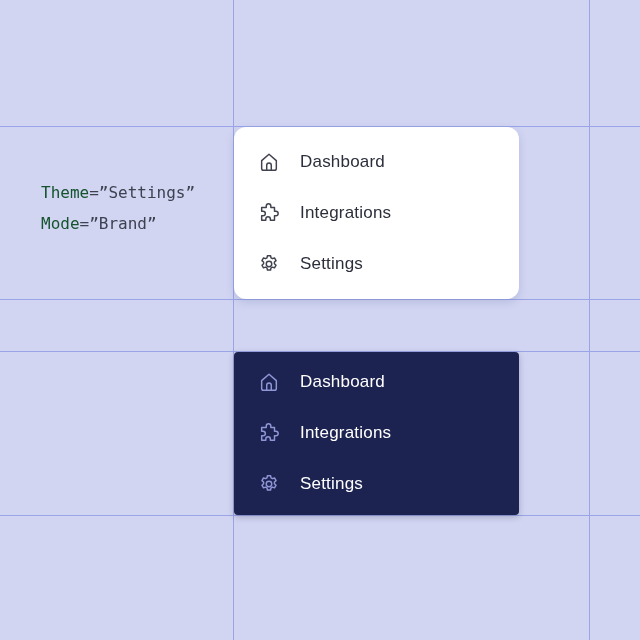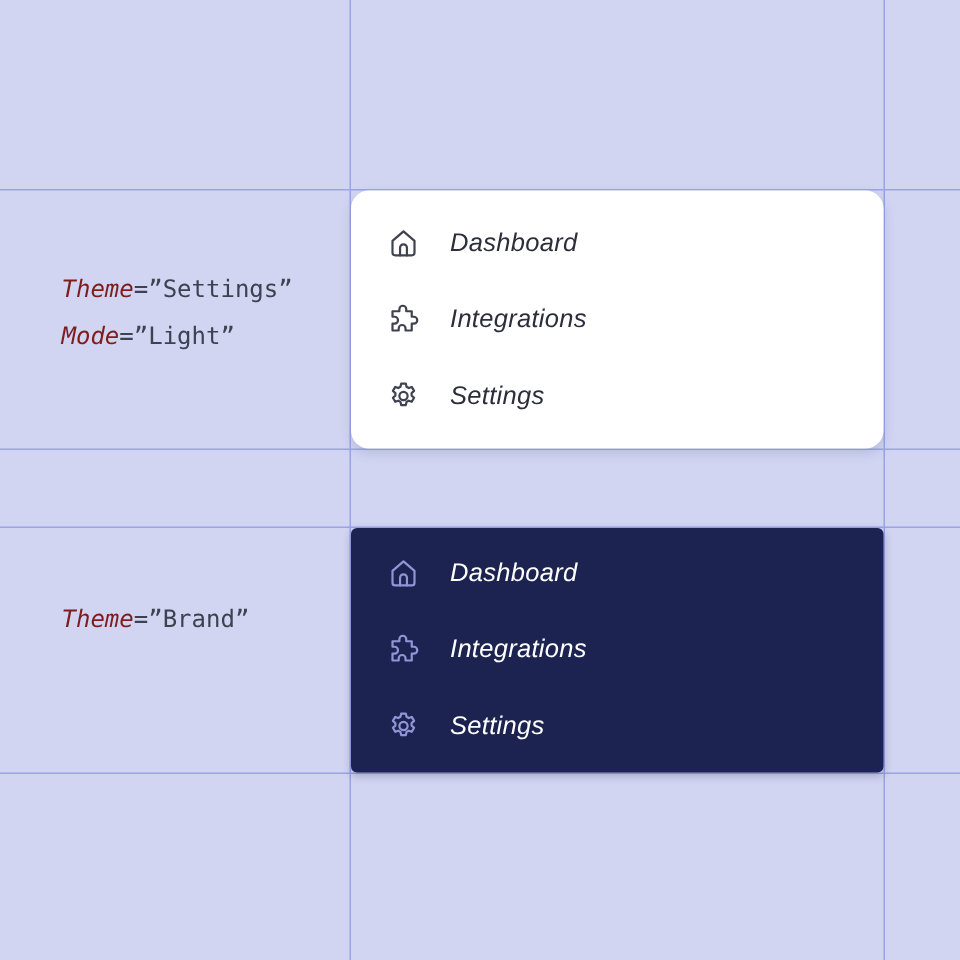--- a/index.html
+++ b/index.html
@@ -2,22 +2,22 @@
 <html><head>
 <meta charset="utf-8">
 <style>
   html, body { margin:0; padding:0; }
   body { width:640px; height:640px; overflow:hidden; position:relative;
          background:#d1d5f2; font-family:"Liberation Sans", sans-serif; }
   .canvas { position:absolute; left:0; top:0; width:640px; height:640px; background:#d1d5f2; border-radius:10px; overflow:hidden; }
   .vline { position:absolute; top:0; width:1px; height:640px; background:#9aa4e6; }
   .hline { position:absolute; left:0; width:640px; height:1px; background:#9aa4e6; }
   .label { position:absolute; left:41px; font-family:"DejaVu Sans Mono", monospace; font-size:16px; line-height:31px; color:#3e4150; }
-  .label .k { color:#7f1d1d;font-style:italic; }
-  .card { position:absolute; left:234px; width:355px;font-style:italic; }
+  .label .k { color:#14532d; }
+  .card { position:absolute; left:234px; width:285px; }
   .card.light { top:127px; height:172px; background:#ffffff; border-radius:12px; box-shadow:0 3px 8px rgba(60,70,140,0.18); }
   .card.dark { top:352px; height:163px; background:#1d2350; border-radius:4px; box-shadow:0 2px 6px rgba(20,25,60,0.25); }
   .item { position:absolute; left:23px; height:30px; display:flex; align-items:center; }
   .item .ic { width:24px; height:24px; display:flex; align-items:center; justify-content:center; }
   .item .tx { margin-left:19px; font-size:17px; letter-spacing:0.2px; }
   .light .tx { color:#2c2f3b; }
   .dark .tx { color:#ffffff; }
   .light svg { stroke:#40434f; }
   .dark svg { stroke:#8f96d6; }
   svg { fill:none; stroke-width:1.6; stroke-linejoin:round; stroke-linecap:round; }
@@ -28,21 +28,21 @@
 <div class="canvas">
   <div class="vline" style="left:233px"></div>
   <div class="vline" style="left:589px"></div>
   <div class="hline" style="top:126px"></div>
   <div class="hline" style="top:299px"></div>
   <div class="hline" style="top:351px"></div>
   <div class="hline" style="top:515px"></div>
 
   <div class="label" style="top:177px">
     <div><span class="k">Theme</span><span>=”Settings”</span></div>
-    <div><span class="k">Mode</span><span>=”Light”</span></div>
+    <div><span class="k">Mode</span><span>=”Brand”</span></div>
   </div>
 
   <div class="card light">
     <div class="item" style="top:20px">
       <span class="ic">
         <svg width="22" height="22" viewBox="0 0 24 24">
             <path d="M4 10.5 L12 3.5 L20 10.5 V19 a2 2 0 0 1 -2 2 H6 a2 2 0 0 1 -2 -2 Z"></path>
             <path d="M9.5 21 V15.5 a2.5 2.5 0 0 1 5 0 V21"></path>
           </svg>
       </span>
@@ -61,21 +61,20 @@
         <svg width="22" height="22" viewBox="0 0 24 24">
             <path d="M10.3 3 h3.4 l0.5 2.3 l1.6 0.9 l2.2 -0.8 l1.7 2.9 l-1.8 1.6 v1.8 l1.8 1.6 l-1.7 2.9 l-2.2 -0.8 l-1.6 0.9 l-0.5 2.3 h-3.4 l-0.5 -2.3 l-1.6 -0.9 l-2.2 0.8 l-1.7 -2.9 l1.8 -1.6 v-1.8 l-1.8 -1.6 l1.7 -2.9 l2.2 0.8 l1.6 -0.9 Z"></path>
             <circle cx="12" cy="12" r="3"></circle>
           </svg>
       </span>
       <span class="tx">Settings</span>
     </div>
   </div>
 
   <div class="label" style="top:397px">
-    <div><span class="k">Theme</span><span>=”Brand”</span></div>
   </div>
 
   <div class="card dark">
     <div class="item" style="top:15px">
       <span class="ic">
         <svg width="22" height="22" viewBox="0 0 24 24">
             <path d="M4 10.5 L12 3.5 L20 10.5 V19 a2 2 0 0 1 -2 2 H6 a2 2 0 0 1 -2 -2 Z"></path>
             <path d="M9.5 21 V15.5 a2.5 2.5 0 0 1 5 0 V21"></path>
           </svg>
       </span>

